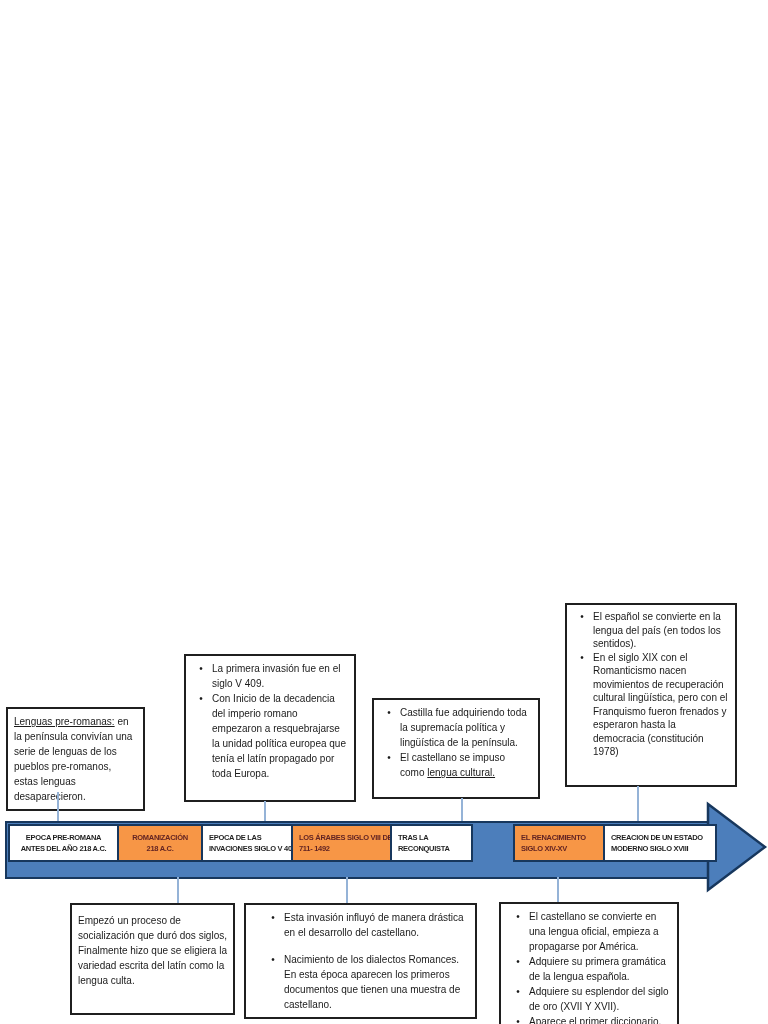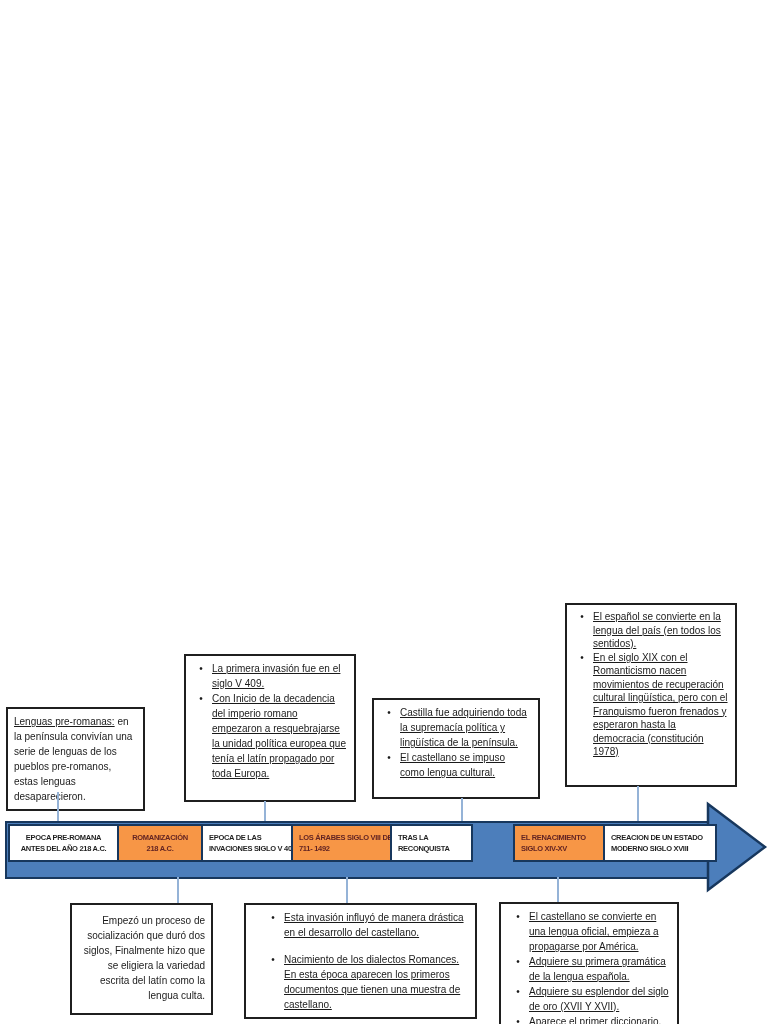--- a/index.html
+++ b/index.html
@@ -5,21 +5,21 @@
   html,body{margin:0;padding:0;background:#ffffff;}
   .page{position:relative;width:768px;height:1024px;background:#ffffff;overflow:hidden;
         font-family:"Liberation Sans",sans-serif;color:#1a1a1a;}
   
   .note{position:absolute;background:#ffffff;border:2px solid #1f1f1f;box-sizing:border-box;
         font-size:10px;line-height:15px;color:#1a1a1a;padding:5px 6px;}
   .note p{margin:0;}
   .u{text-decoration:underline;}
   .row{display:flex;align-items:flex-start;}
   .dot{flex:0 0 22px;text-align:center;font-size:10px;line-height:15px;}
-  .bt{flex:1;text-decoration:underline;}
+  .bt{flex:1;}
   .mb{margin-bottom:12px;}
   .tight{line-height:13.5px;}
   .tight .dot{line-height:13.5px;}
   
   .conn{position:absolute;width:2px;background:#95B3D7;}
   
   .arrow-body{position:absolute;left:5px;top:821px;width:705px;height:58px;box-sizing:border-box;
               background:#4C7EBB;border:2px solid #17375D;}
   .arrow-head{position:absolute;left:706px;top:801px;}
   
@@ -114,21 +114,21 @@
     <div class="seg white left" style="width:114px;">
       <span>CREACION DE UN ESTADO</span>
       <span>MODERNO SIGLO XVIII</span>
     </div>
   </div>
 
   <div class="conn" style="left:177px;top:877px;height:26px;"></div>
   <div class="conn" style="left:346px;top:877px;height:26px;"></div>
   <div class="conn" style="left:557px;top:877px;height:25px;"></div>
 
-  <div class="note" style="left:70px;top:903px;width:143px;min-height:112px;padding-top:8px;text-align:right;">
+  <div class="note" style="left:70px;top:903px;width:165px;min-height:112px;padding-top:8px;">
     <p>Empezó un proceso de socialización que duró dos siglos, Finalmente hizo que se eligiera la variedad escrita del latín como la lengua culta.</p>
   </div>
 
   <div class="note" style="left:244px;top:903px;width:233px;min-height:105px;padding-left:16px;">
     <div class="row mb">
       <span class="dot">•</span>
       <span class="bt">Esta invasión influyó de manera drástica en el desarrollo del castellano.</span>
     </div>
     <div class="row">
       <span class="dot">•</span>

